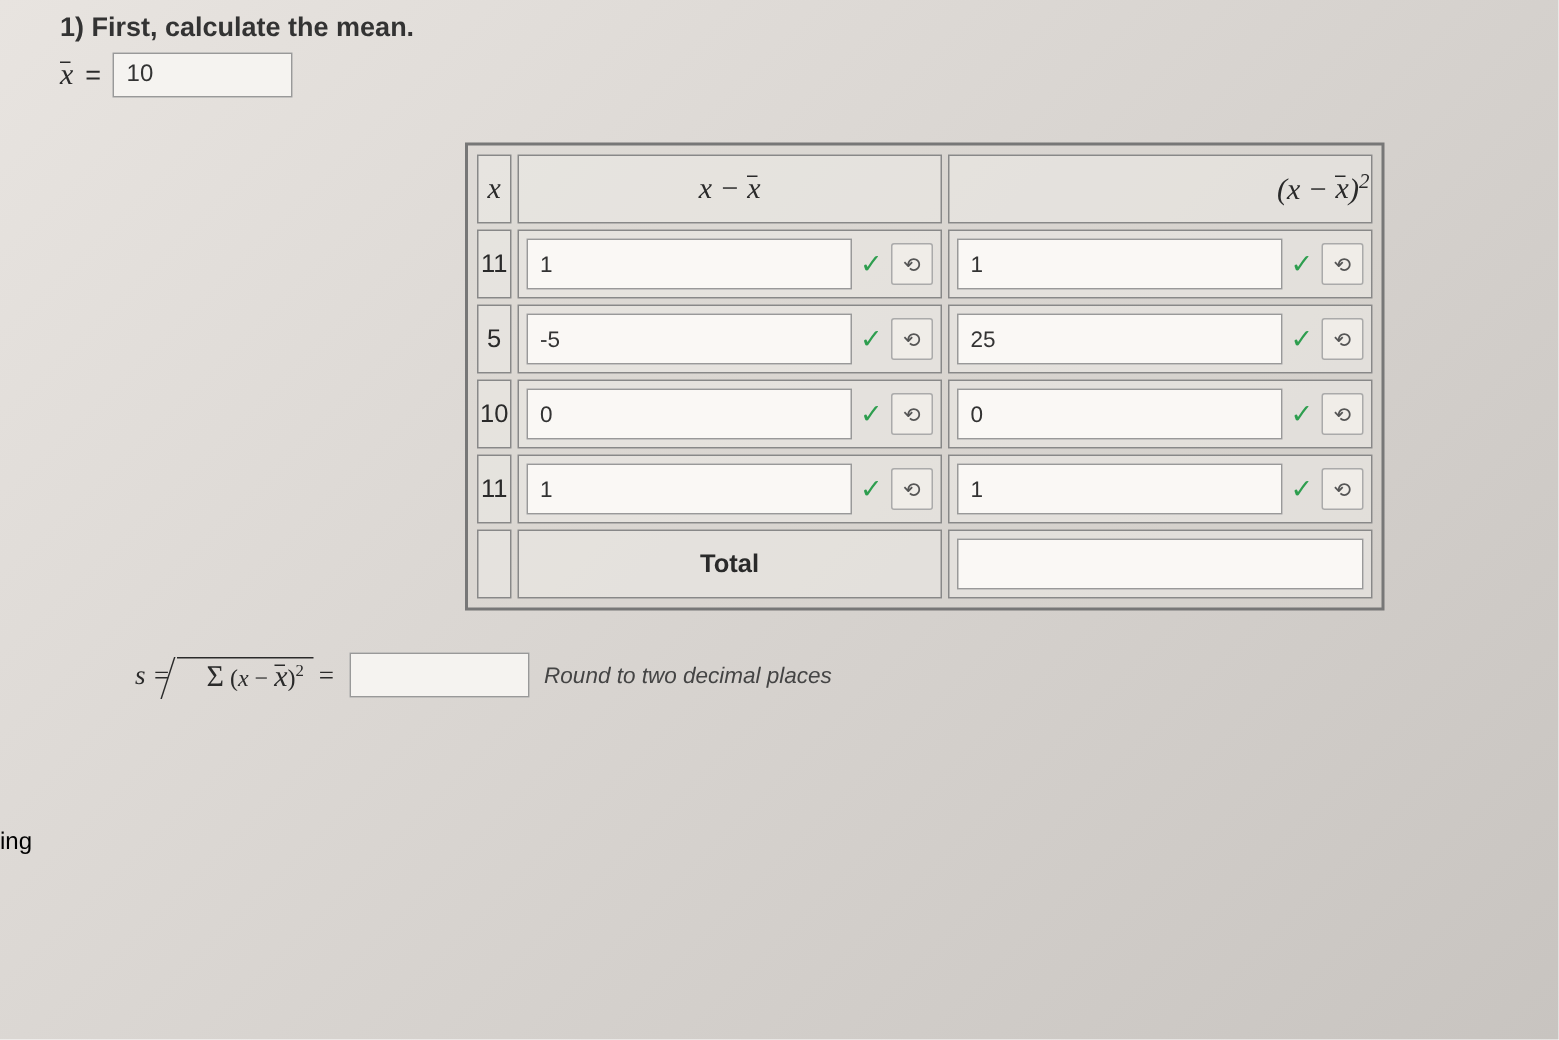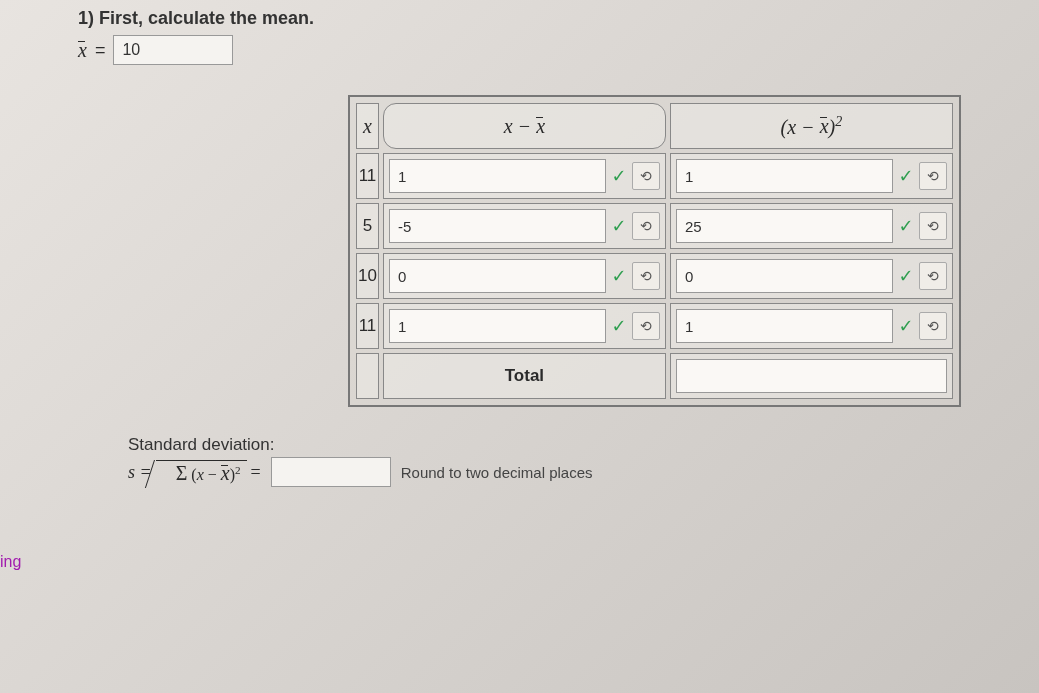--- a/index.html
+++ b/index.html
@@ -8,22 +8,21 @@
     padding: 0;
     font-family: -apple-system, BlinkMacSystemFont, "Segoe UI", Arial, sans-serif;
     background: linear-gradient(135deg, #e8e4e0 0%, #d8d4d0 50%, #c8c4c0 100%);
     width: 1039px;
     height: 693px;
     overflow: hidden;
     position: relative;
     color: #2a2a2a;
   }
   .content {
-    padding: 8px 40px 0 52px;
-    margin-left: 26px;
+    padding: 8px 40px 0 40px;
   }
   .step { margin-bottom: 10px; }
   .step-text {
     font-size: 18px;
     font-weight: 600;
     color: #333;
   }
   .mean-row {
     display: flex;
     align-items: center;
@@ -76,22 +75,22 @@
     font-size: 17px;
     vertical-align: middle;
   }
   th {
     font-weight: normal;
     font-family: "Times New Roman", serif;
     font-style: italic;
     font-size: 20px;
   }
   .col-x { width: 70px; }
-  .col-diff { width: 210px; border-radius: 13px; }
-  .col-sq { width: 210px; }
+  .col-diff { width: 210px; }
+  .col-sq { width: 210px; text-align: right; }
 
   .cell-flex {
     display: flex;
     align-items: center;
     gap: 4px;
     padding: 0 4px;
     height: 100%;
   }
   .val-input {
     flex: 1;
@@ -128,21 +127,21 @@
     font-style: normal;
     font-family: inherit;
   }
   .total-cell .val-input { width: 100%; }
 
   .side-label {
     position: absolute;
     left: 0;
     top: 553px;
     font-size: 16px;
-    color: #a21caf;
+    color: #000000;
   }
 
   .sd-section {
     margin-top: 28px;
     margin-left: 50px;
   }
   .sd-label { font-size: 17px; font-weight: 400; color: #333; }
   .sd-formula-row {
     display: flex;
     align-items: center;
@@ -183,20 +182,21 @@
   }
   .sd-input {
     width: 120px;
     height: 30px;
     border: 1px solid #999;
     background: #f5f3f0;
     padding: 0 8px;
   }
   .round-note {
     font-size: 15px;
+    font-style: italic;
     color: #444;
   }
   .sup { font-size: 0.7em; vertical-align: super; }
   .sigma { font-style: normal; font-size: 20px; }
 </style>
 </head>
 <body>
 
 <div class="content">
   <div class="step">
@@ -298,21 +298,20 @@
               <div class="cell-flex">
     <input class="val-input" value="" style="">
   </div>
             </td>
           </tr>
         </tbody>
     </table>
   </div>
 
   <div class="sd-section">
-    <div class="sd-label">Standard deviation:</div>
     <div class="sd-formula-row">
       <div class="formula-box">
         <span style="font-style:italic">s =</span>
         <span class="sqrt-wrap">
           <span class="frac">
             <span class="frac-num">
               <span class="sigma">Σ</span>
               (<span style="font-style:italic">x</span> − <span class="xbar" style="font-style:italic">x</span>)<span class="sup">2</span>
             </span>
           </span>

